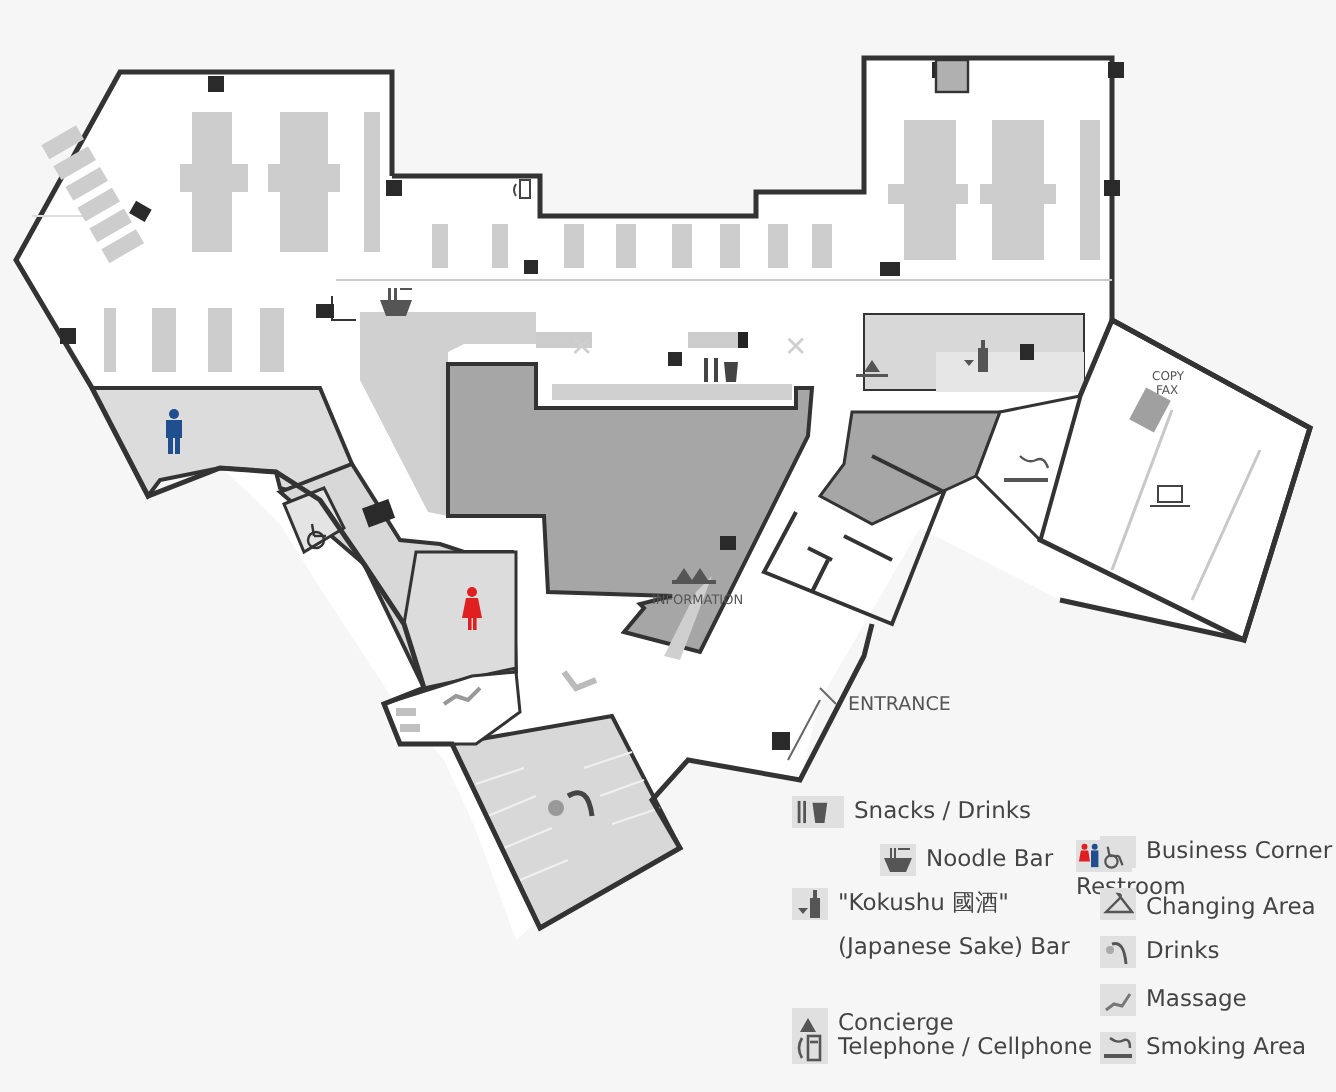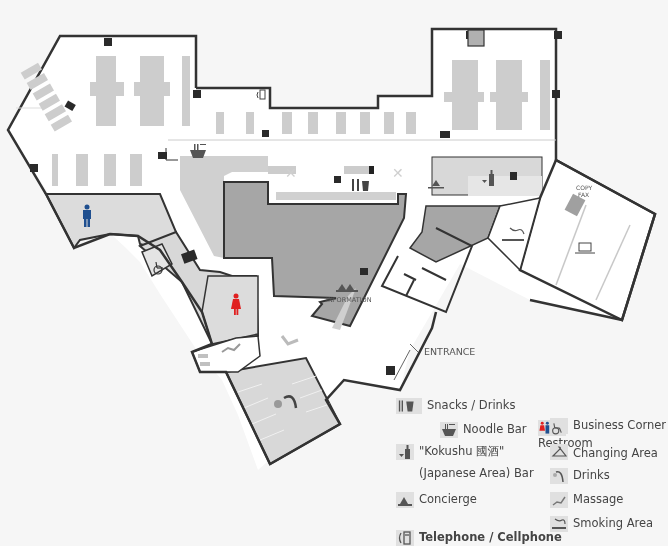--- a/index.html
+++ b/index.html
@@ -254,35 +254,35 @@
       <svg viewBox="0 0 16 14">
           <g fill="#555">
             <rect x="8" y="4" width="5" height="10"></rect>
             <rect x="9.5" y="0" width="2" height="4"></rect>
             <path d="M2,9 h5 l-2.5,3z"></path>
           </g>
         </svg>
     </span>
     <span class="lg-text">
       <span>"Kokushu 國酒"</span>
-      <span class="lg-sub">(Japanese Area) Bar</span>
-    </span>
-  </div>
-  <div class="lg-item" style="left:0;top:98px;">
+      <span class="lg-sub">(Japanese Sake) Bar</span>
+    </span>
+  </div>
+  <div class="lg-item" style="left:0;top:110px;">
     <span class="lg-icon">
       <svg viewBox="0 0 16 14">
           <g fill="#555">
             <path d="M3,11 l4,-7 l4,7z"></path>
             <rect x="1" y="11" width="14" height="2"></rect>
           </g>
         </svg>
     </span>
     <span>Concierge</span>
   </div>
-  <div class="lg-item" style="left:0;top:136px;font-weight:bold;">
+  <div class="lg-item" style="left:0;top:122px;">
     <span class="lg-icon">
       <svg viewBox="0 0 16 14">
           <g fill="none" stroke="#555" stroke-width="1.3">
             <path d="M4,2 q-3,5 0,10"></path>
             <rect x="7" y="1" width="6" height="12"></rect>
             <line x1="8" y1="4" x2="12" y2="4"></line>
           </g>
         </svg>
     </span>
     <span>Telephone / Cellphone</span>

